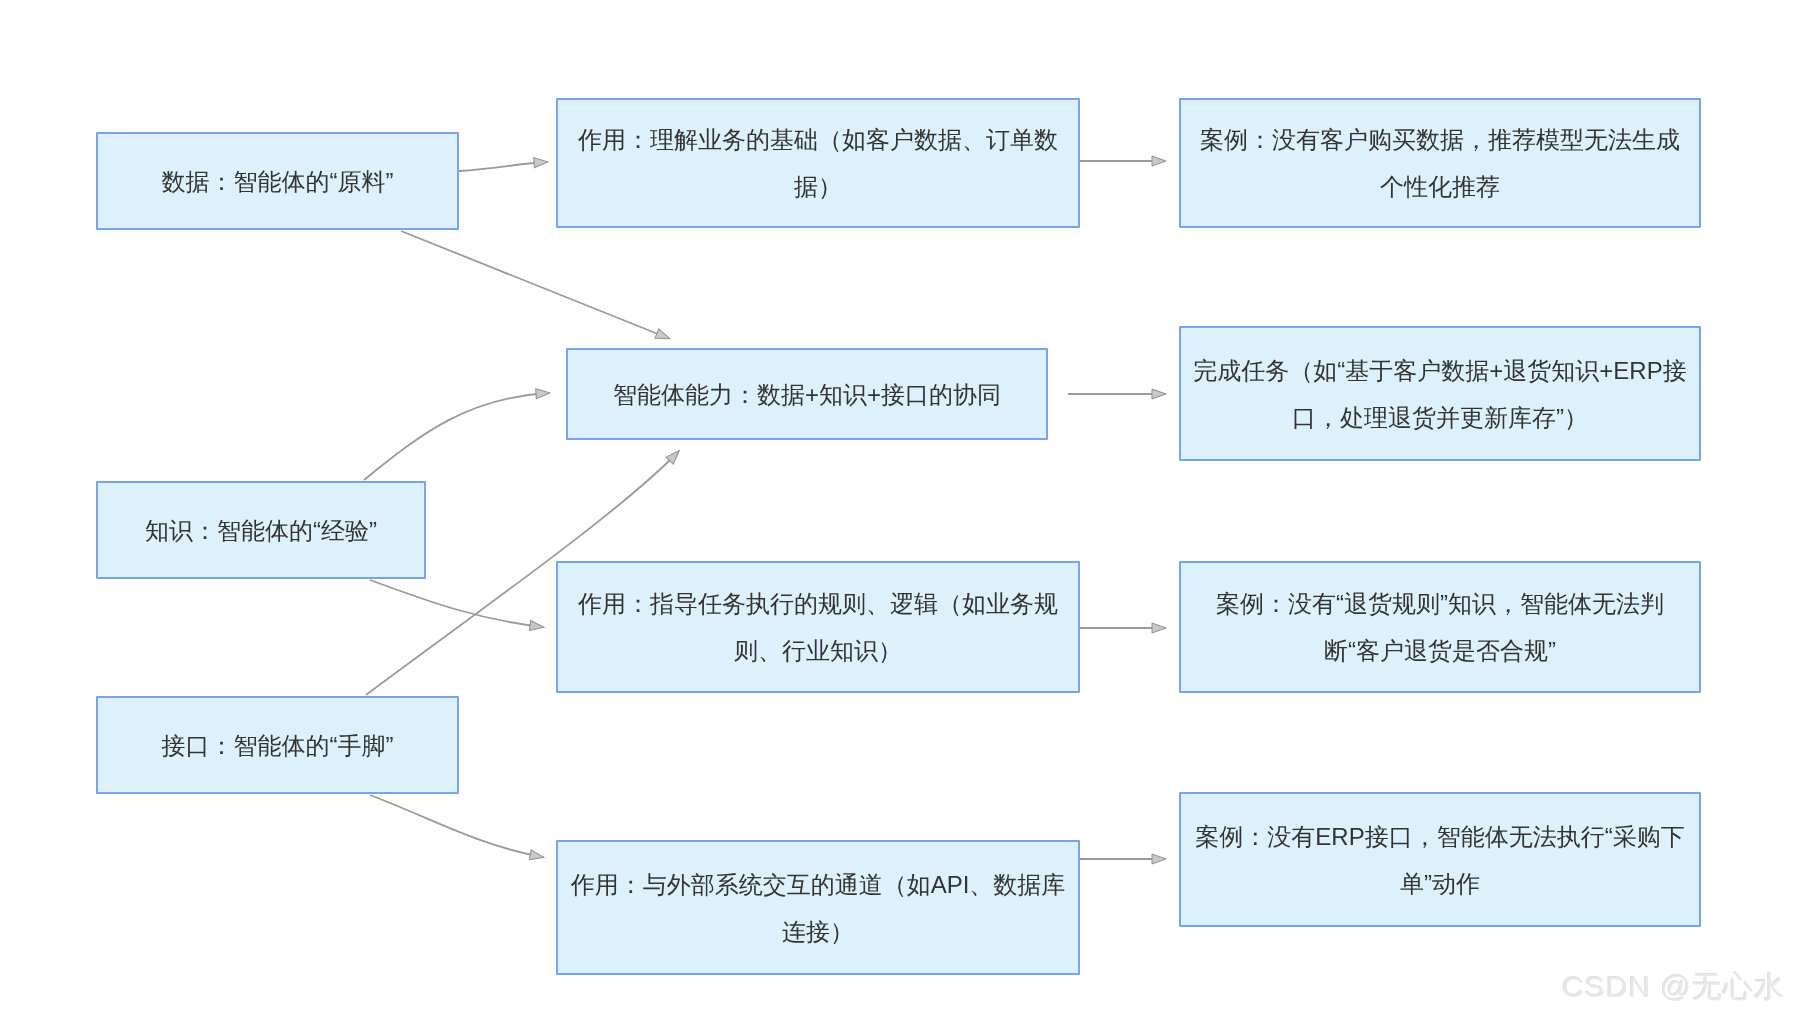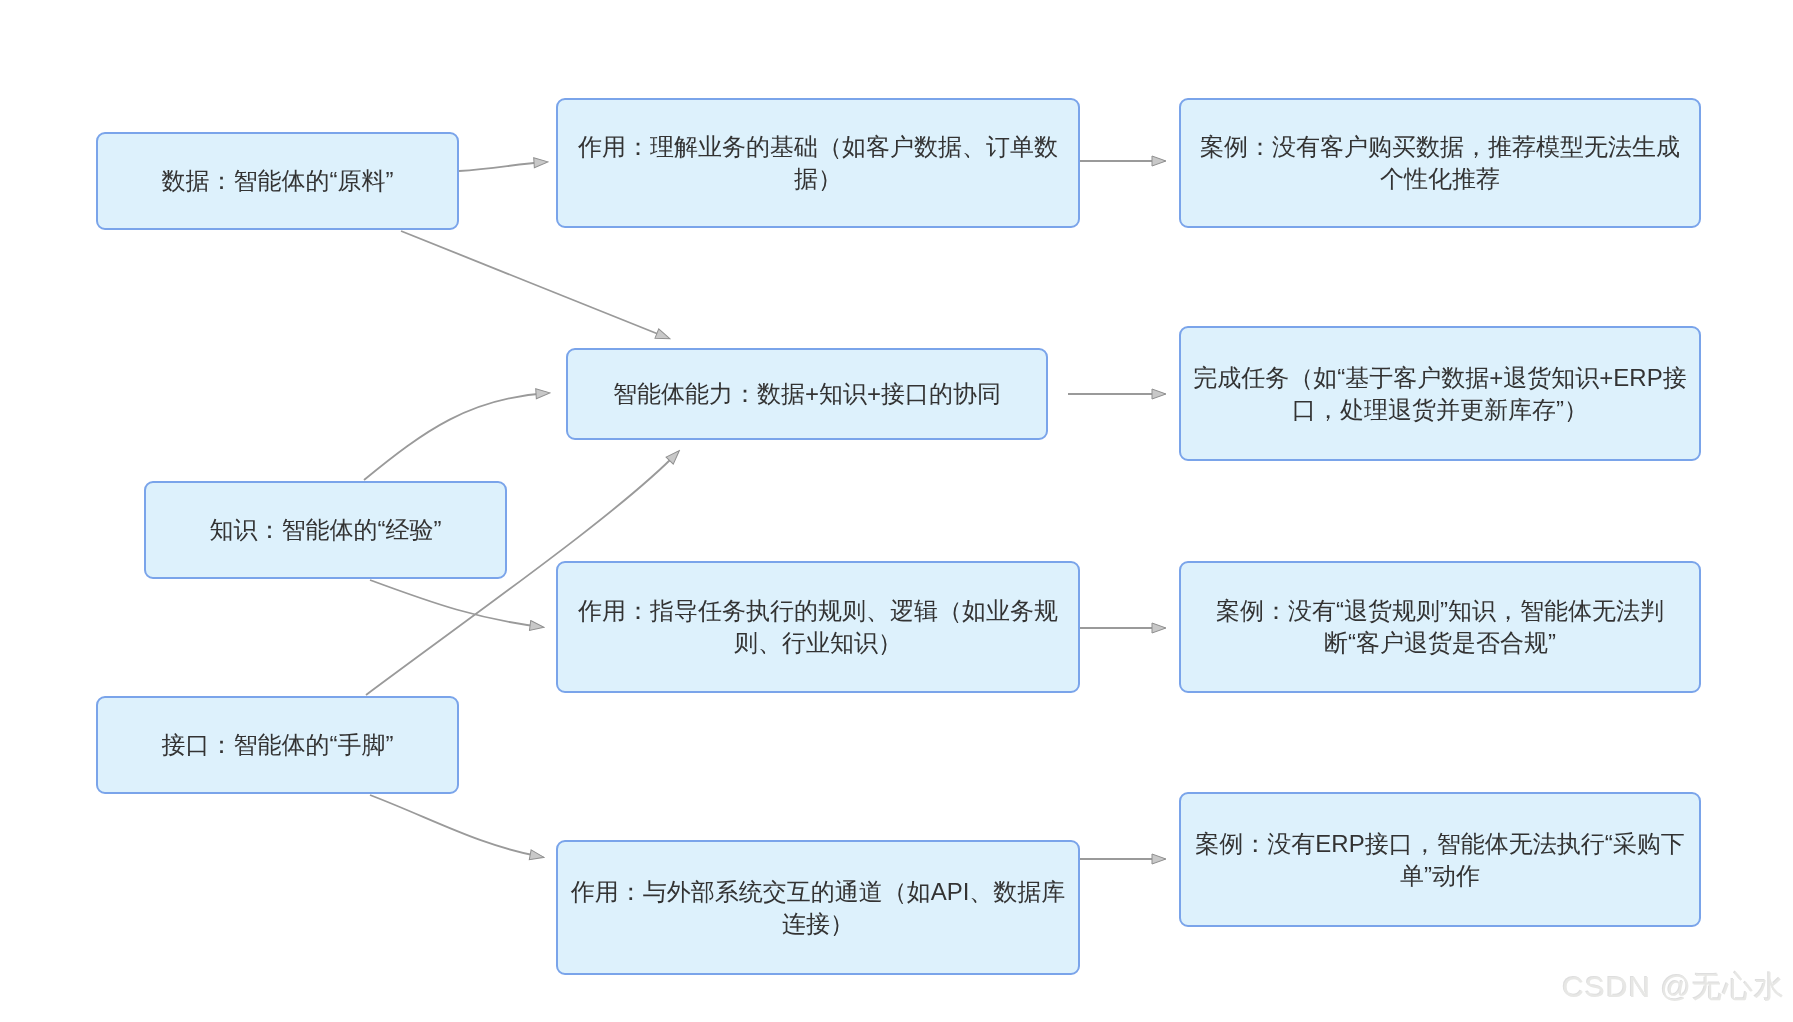--- a/index.html
+++ b/index.html
@@ -12,31 +12,31 @@
   }
   #edges-layer{
     position:absolute;left:0;top:0;width:1793px;height:1022px;
     pointer-events:none;
   }
   .node{
     position:absolute;
     box-sizing:border-box;
     background:var(--node-fill,#ddf1fc);
     border:2px solid var(--node-border,#7aa4ea);
-    border-radius:9px;
+    border-radius:1px;
     display:flex;align-items:center;justify-content:center;
     text-align:center;
     color:var(--node-text,#333333);
     font-size:24px;
-    line-height:32px;
+    line-height:47px;
     padding:6px 12px;
   }
   
   #node-data              {left:96px;  top:132px; width:363px; height:98px;}
-  #node-knowledge         {left:96px;  top:481px; width:363px; height:98px;margin-left:48px;}
+  #node-knowledge         {left:96px;  top:481px; width:330px; height:98px;}
   #node-interface         {left:96px;  top:696px; width:363px; height:98px;}
   #node-data-role         {left:556px; top:98px;  width:524px; height:130px;}
   #node-agent-capability  {left:566px; top:348px; width:482px; height:92px;}
   #node-knowledge-role    {left:556px; top:561px; width:524px; height:132px;}
   #node-interface-role    {left:556px; top:792px; width:524px; height:135px;margin-top:48px;}
   #node-data-case         {left:1179px;top:98px;  width:522px; height:130px;}
   #node-capability-outcome{left:1179px;top:326px; width:522px; height:135px;}
   #node-knowledge-case    {left:1179px;top:561px; width:522px; height:132px;}
   #node-interface-case    {left:1179px;top:792px; width:522px; height:135px;}
 

